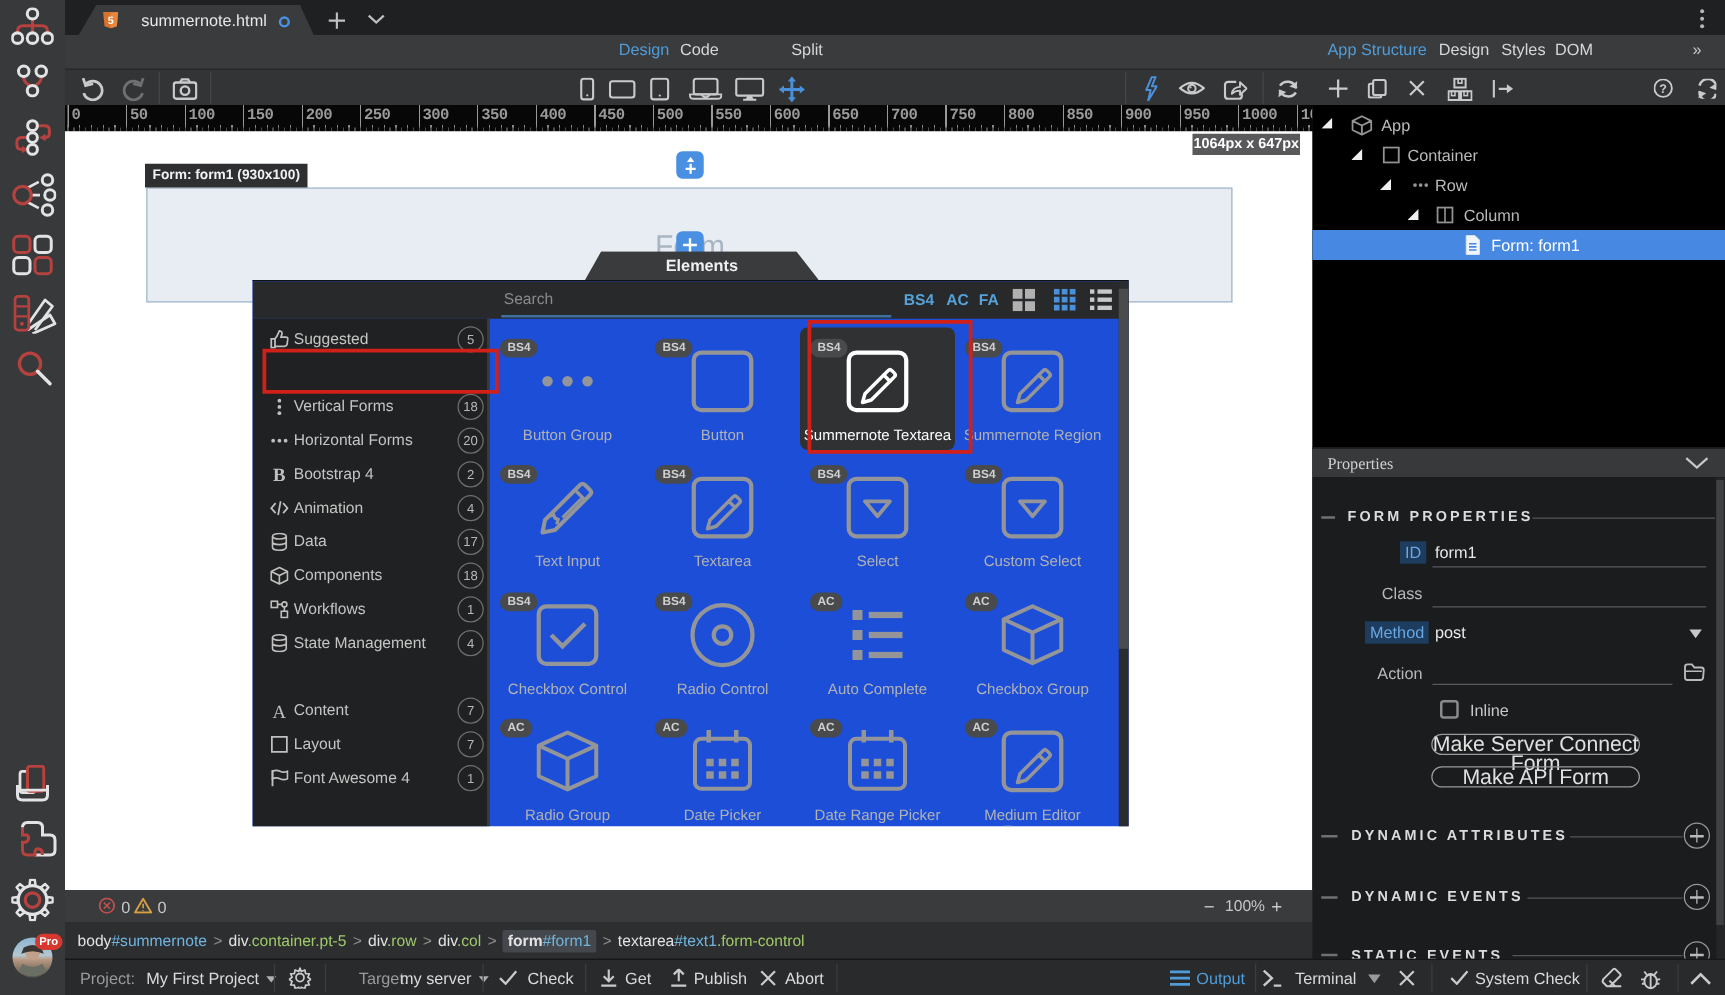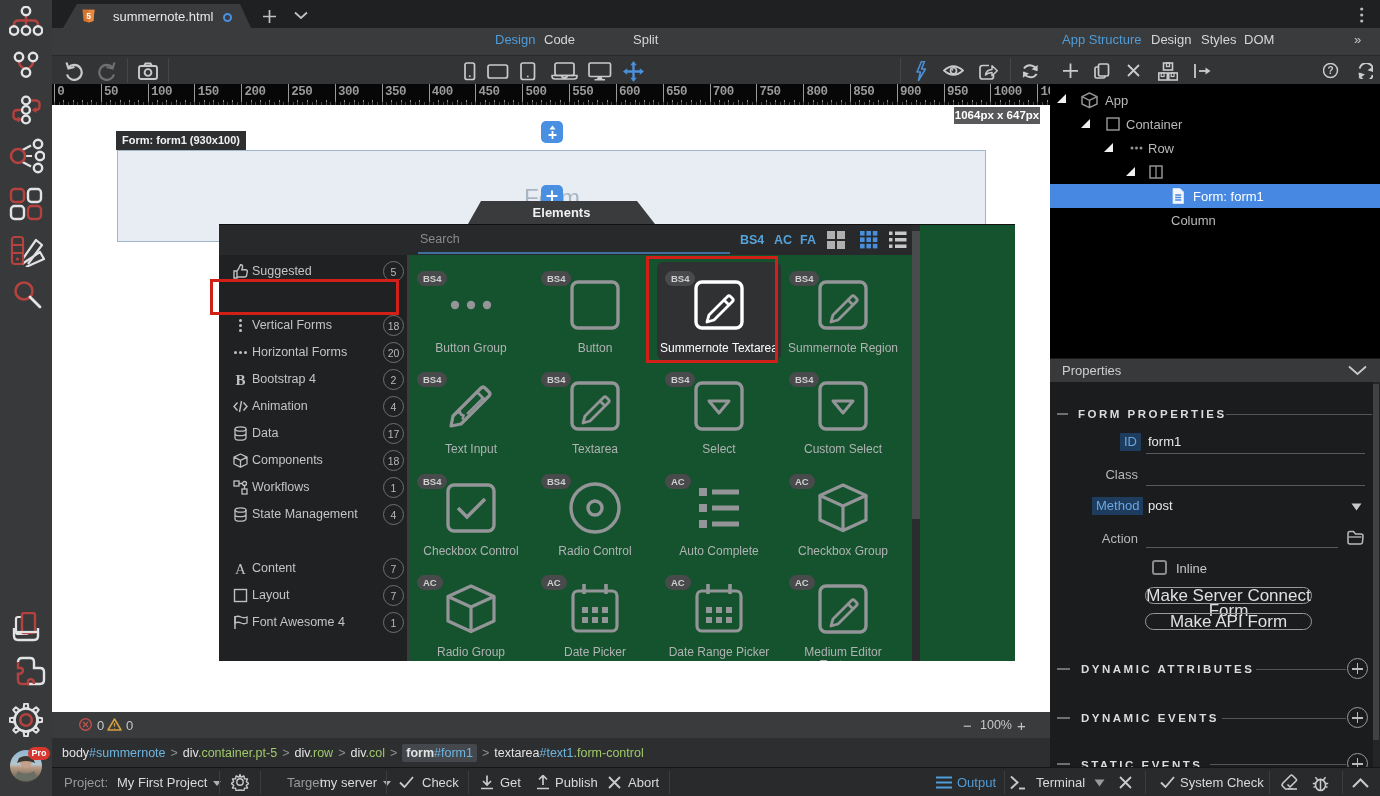--- a/index.html
+++ b/index.html
@@ -24,21 +24,21 @@
     background-repeat:no-repeat; }
   #ruler span { position:absolute; top:1px; font-family:"Liberation Mono",monospace; font-size:12.5px; font-weight:bold; color:#9a9a9a; letter-spacing:-0.5px;}
   #canvas { left:52px; top:105px; width:998px; height:607px; background:#ffffff; overflow:hidden; }
   #formlabel { position:absolute; left:64px; top:26px; height:19px; background:#2e2f31;
                color:#f2f2f2; font-size:11px; font-weight:bold; line-height:19px; padding:0 6px; }
   #formrect { position:absolute; left:65px; top:45px; width:869px; height:92px; background:#e8edf3; border:1px solid #9fb6ca; }
   #formword { position:absolute; left:448px; top:79px; width:104px; text-align:center; font-size:24px; color:#a9b6c2; }
   .bluebtn { position:absolute; background:#4a90e2; border-radius:5px; }
   #sizetip { position:absolute; left:902px; top:2px; width:86px; height:17px; background:#59595b;
              color:#fff; font-size:11.5px; font-weight:bold; text-align:center; line-height:17px; }
-  #popup { left:219px; top:224px; width:796px; height:437px; background:#14532d; z-index:20; border-top:1px solid #111; overflow:hidden; }
+  #popup { left:202px; top:224px; width:701px; height:437px; background:#1d4ed8; z-index:20; border-top:1px solid #111; overflow:hidden; }
   #eltab { left:468px; top:201px; width:187px; height:23px; background:#3a3b3d; z-index:21;
            clip-path:polygon(13px 0, 169px 0, 187px 100%, 0 100%);
            color:#f0f0f0; font-size:13px; font-weight:bold; text-align:center; line-height:23px; }
   #searchrow { position:absolute; left:0; top:0; width:701px; height:30px; background:#28292b; }
   #searchrow .ph { position:absolute; left:201px; top:7px; font-size:12.5px; color:#8a8a8a; }
   #searchrow .ul { position:absolute; left:199px; top:27px; width:312px; height:2px; background:#3e6f9e; }
   #searchrow .flt { position:absolute; top:8px; font-size:12.5px; font-weight:bold; color:#55a2d9; }
   #catlist { position:absolute; left:0; top:30px; width:188px; height:407px; background:#202122; }
   .cat { position:absolute; left:0; width:188px; height:27px; }
   .cat .lb { position:absolute; left:33px; top:6px; font-size:12.5px; color:#c4c4c4; }
@@ -49,21 +49,21 @@
   .cell { position:absolute; width:124px; height:102px; }
   .cell .bdg { position:absolute; left:8px; top:8px; height:15px; padding:0 6px; background:#484a4c; border-radius:8px;
                color:#d0d0d0; font-size:9.5px; font-weight:bold; line-height:15px; }
   .cell .clb { position:absolute; left:-12px; right:-12px; top:79px; text-align:center; font-size:12px; color:#b0b2b4; line-height:13px;}
   #gsb { position:absolute; left:693px; top:0px; width:8px; height:437px; background:#2b2c2d; }
   #gsb .th { position:absolute; left:0px; top:6px; width:8px; height:288px; background:#4a4b4d; }
   .redbox { position:absolute; border:3px solid #d02018; z-index:25; }
   #rpanel { left:1050px; top:84px; width:330px; height:684px; background:#000000; }
   .tri { position:absolute; width:9px; height:9px; background:#f0f0f0; clip-path:polygon(100% 0, 100% 100%, 0 100%); }
   #props-hdr { position:absolute; left:0; top:274px; width:330px; height:24px; background:#38393b; border-top:1px solid #1a1a1a;}
-  #props-hdr span { position:absolute; left:12px; top:4px; font-size:13px; color:#cfcfcf; }
+  #props-hdr span { position:absolute; left:12px; top:4px; font-size:13px; color:#cfcfcf;font-family:Liberation Serif, serif; }
   #props-body { position:absolute; left:0; top:298px; width:330px; height:386px; background:#1b1c1e; overflow:hidden; }
   .sechdr { position:absolute; font-size:11.5px; letter-spacing:2.5px; color:#dcdcdc; font-weight:bold; white-space:nowrap;}
   .hline { position:absolute; height:1px; background:#555; }
   .plabel { position:absolute; font-size:13px; color:#b8b8b8; }
   .plabel-b { position:absolute; font-size:13px; color:#6aa6e0; background:#1d3c5e; padding:1px 4px 2px; }
   .pval { position:absolute; font-size:13px; color:#e8e8e8; }
   .uline { position:absolute; height:1px; background:#58595b; }
   .rbtn { position:absolute; left:95px; width:167px; height:17px; border:1px solid #98999b; border-radius:9px;
           color:#e0e0e0; font-size:17px; text-align:center; line-height:15px; }
   .pluscirc { position:absolute; left:297px; width:21px; height:21px; border:1px solid #98999b; border-radius:50%; }
@@ -642,21 +642,21 @@
       <circle cx="2" cy="2" r="1.5" fill="#909294"></circle>
       <circle cx="6.5" cy="2" r="1.5" fill="#909294"></circle>
       <circle cx="11" cy="2" r="1.5" fill="#909294"></circle>
     </svg>
     <div class="lbl" style="left:98px;top:57px;position:absolute;font-size:13px;color:#b9b9b9;">Row</div>
     <div class="tri" style="left:76px;top:83px;"></div>
     <svg style="left:99px;top:81px" width="14" height="14" viewBox="0 0 14 14">
       <rect x="1" y="1" width="12" height="12" stroke="#909294" stroke-width="1.5" fill="none"></rect>
       <path d="M7 1 V13" stroke="#909294" stroke-width="1.3"></path>
     </svg>
-    <div class="lbl" style="left:121px;top:81px;position:absolute;font-size:13px;color:#b9b9b9;margin-top:48px;">Column</div>
+    <div class="lbl" style="left:121px;top:81px;position:absolute;font-size:13px;color:#b9b9b9;">Column</div>
     <svg style="left:122px;top:104px" width="12" height="16" viewBox="0 0 12 16">
       <path d="M1 0.5 h7 l3.5 3.5 v11.5 h-10.5 z" fill="#f2f6fb" stroke="#dce8f5" stroke-width="0.8"></path>
       <path d="M3.2 7 h6 M3.2 9.5 h6 M3.2 12 h6" stroke="#4789e2" stroke-width="1.3"></path>
     </svg>
     <div class="lbl" style="left:143px;top:105px;position:absolute;font-size:13px;color:#fff;">Form: form1</div>
     <div id="props-hdr">
       <span>Properties</span>
     </div>
     <svg style="left:298px;top:281px" width="19" height="11" viewBox="0 0 19 11">
       <path d="M1 1.5 L9.5 9 L18 1.5" stroke="#c8c8c8" stroke-width="1.8" fill="none"></path>

